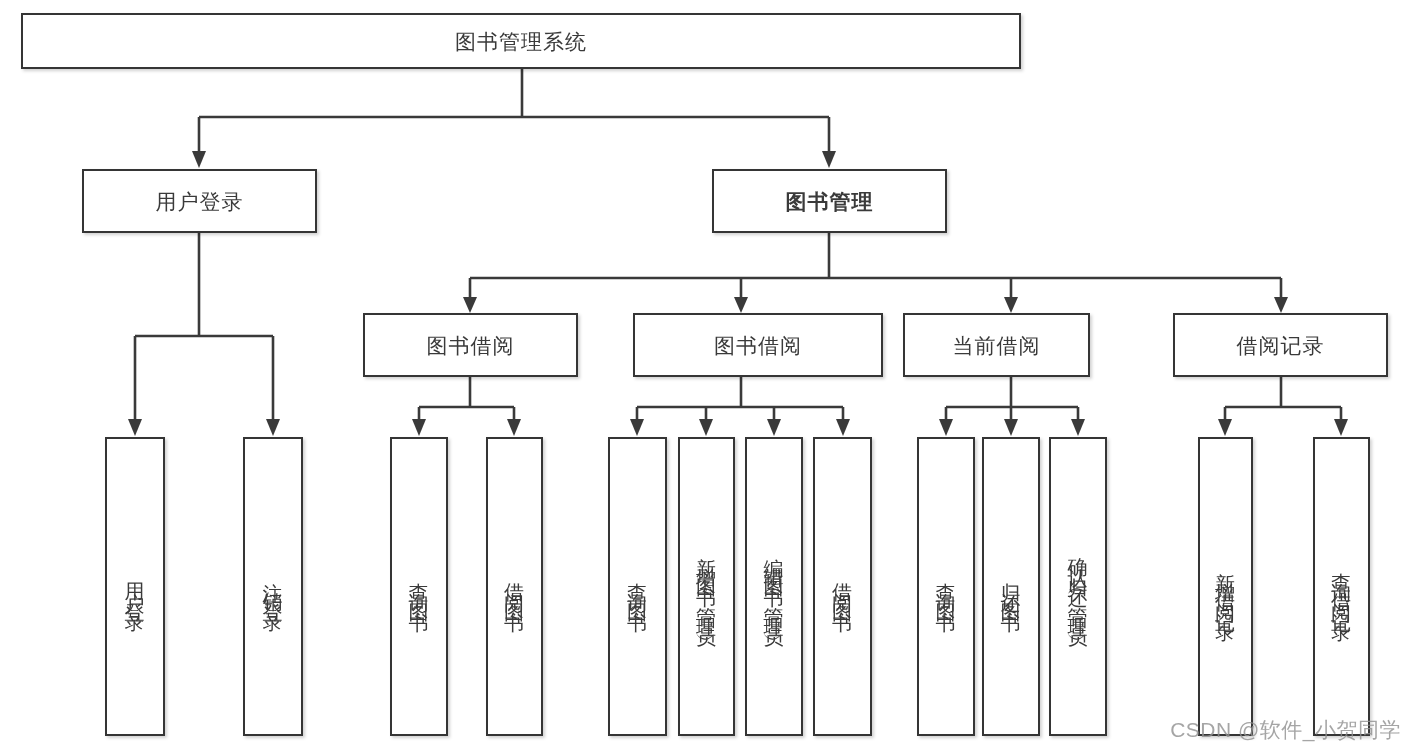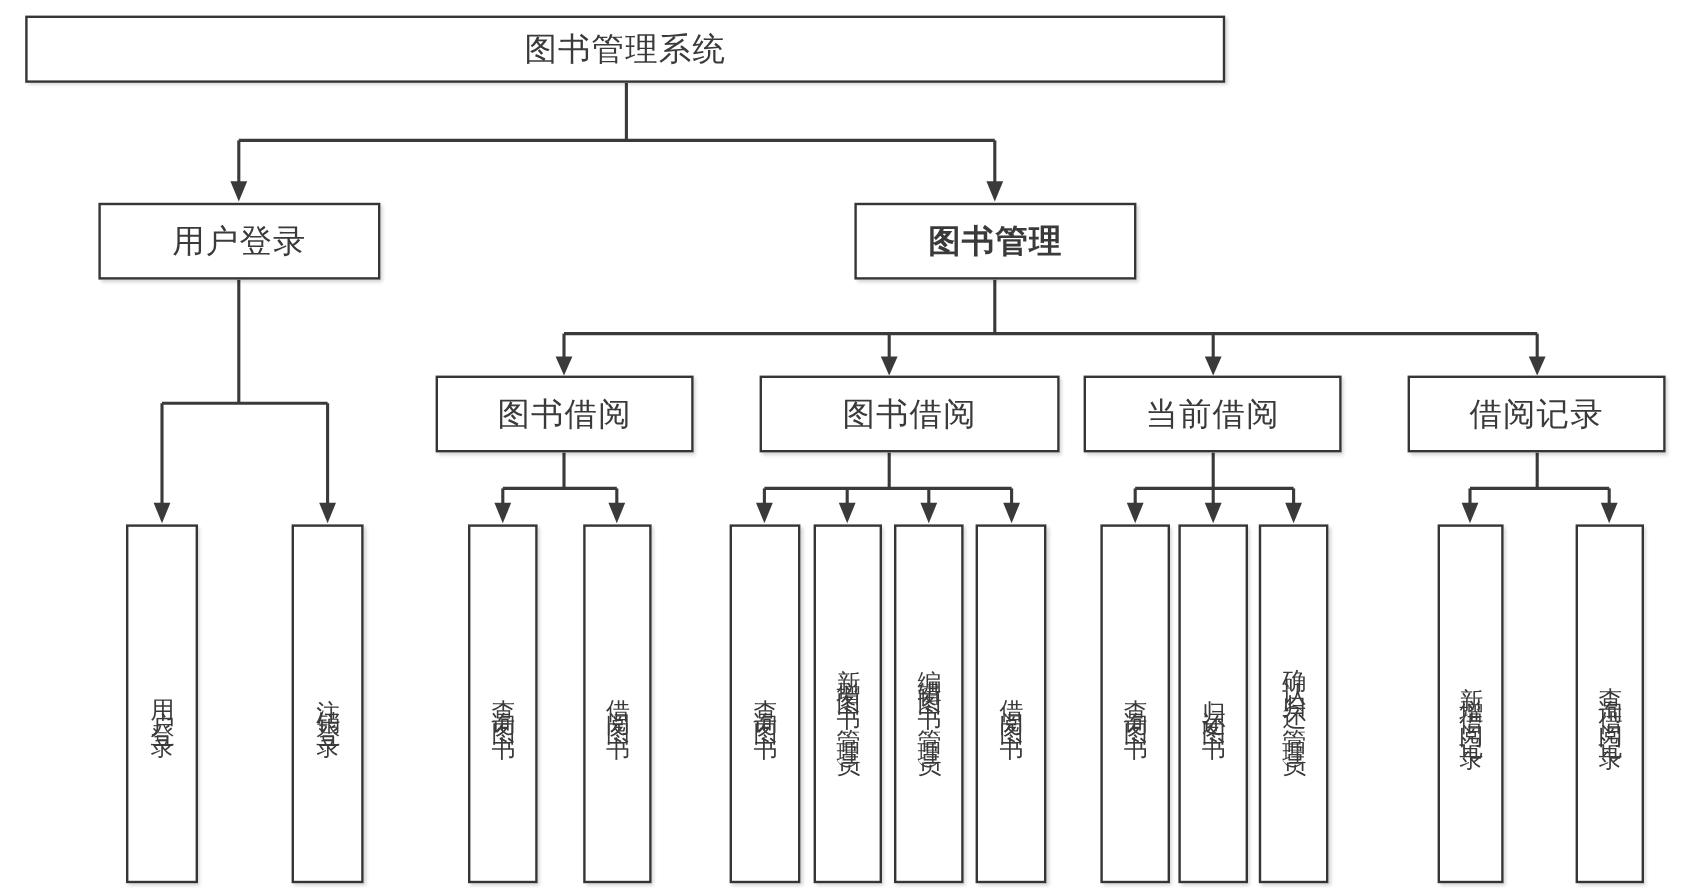--- a/index.html
+++ b/index.html
@@ -37,21 +37,21 @@
     position: absolute;
     box-sizing: border-box;
     background: #ffffff;
     border: 2.5px solid #353535;
     box-shadow: 2px 2px 3px rgba(0,0,0,0.18);
     display: flex;
     align-items: center;
     justify-content: center;
   }
   .hbox {
-    font-size: 27px;
+    font-size: 21px;
     letter-spacing: 1px;
     line-height: 1;
   }
   .vbox .vlabel {
     writing-mode: vertical-rl;
     line-height: 1;
     font-size: 20px;
     letter-spacing: 10px;
     white-space: nowrap;
   }
@@ -142,21 +142,21 @@
   <div class="box hbox" style="left:712px; top:169px; width:235px; height:64px;font-weight:bold;">
     <span>图书管理</span>
   </div>
 
   <div class="box hbox" style="left:363px; top:313px; width:215px; height:64px;">
     <span>图书借阅</span>
   </div>
   <div class="box hbox" style="left:633px; top:313px; width:250px; height:64px;">
     <span>图书借阅</span>
   </div>
-  <div class="box hbox" style="left:903px; top:313px; width:215px; height:64px;text-align:right;">
+  <div class="box hbox" style="left:903px; top:313px; width:187px; height:64px;text-align:right;">
     <span>当前借阅</span>
   </div>
   <div class="box hbox" style="left:1173px; top:313px; width:215px; height:64px;">
     <span>借阅记录</span>
   </div>
 
   <div class="box vbox" style="left:105px; top:437px; width:60px; height:299px;">
     <span class="vlabel">用户登录</span>
   </div>
   <div class="box vbox" style="left:243px; top:437px; width:60px; height:299px;">
@@ -193,14 +193,15 @@
     <span class="vlabel">确认归还（管理员）</span>
   </div>
 
   <div class="box vbox" style="left:1198px; top:437px; width:55px; height:299px;">
     <span class="vlabel">新增借阅记录</span>
   </div>
   <div class="box vbox" style="left:1313px; top:437px; width:57px; height:299px;">
     <span class="vlabel">查询借阅记录</span>
   </div>
 
+  <div class="watermark">CSDN @软件_小贺同学</div>
 
 </div>
 
 </body></html>

